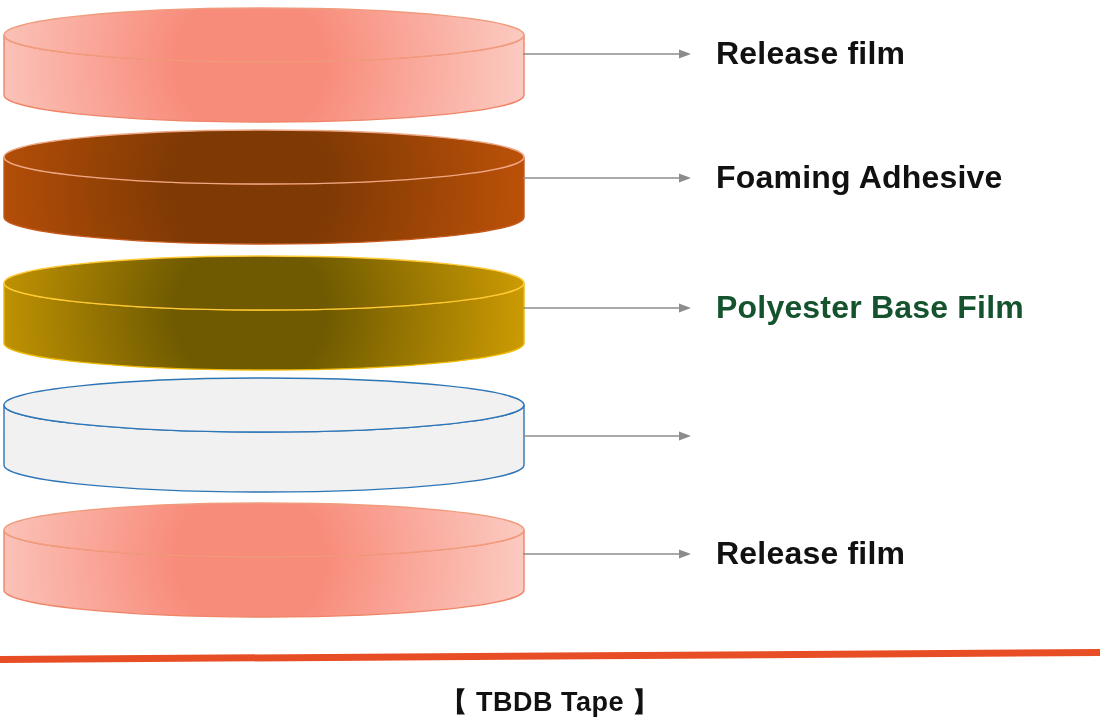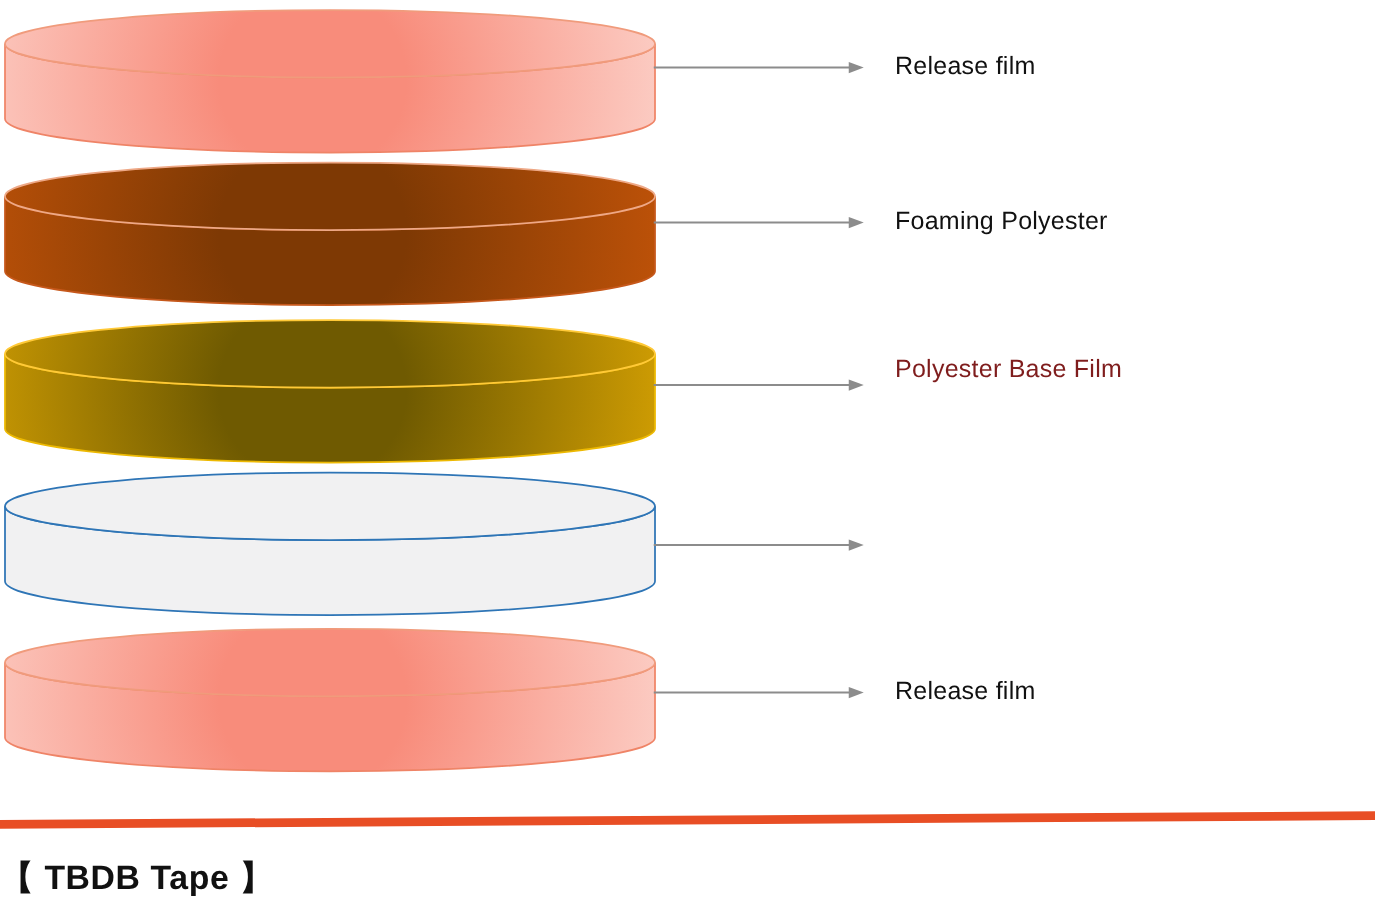--- a/index.html
+++ b/index.html
@@ -8,29 +8,29 @@
     width:1100px;height:725px;
     overflow:hidden;
     background:#ffffff;
     font-family:"Liberation Sans", sans-serif;
   }
   .disc{position:absolute;left:0;width:528px;height:118px;overflow:visible;}
   .arrow{position:absolute;left:523px;width:170px;height:12px;overflow:visible;}
   .label{
     position:absolute;left:716px;
     transform:translateY(-50%);
-    font-size:20px;font-weight:400;
+    font-size:32px;font-weight:700;
     line-height:1.35;
     letter-spacing:0.2px;
     white-space:pre-line;
     color:#111111;
   }
   .caption{
     position:absolute;left:0;top:684px;width:1100px;
-    text-align:left;
+    text-align:center;
     font-size:27px;font-weight:700;
     letter-spacing:0.5px;
     color:#111111;
   }
   .baseline{position:absolute;left:0;top:645px;width:1100px;height:20px;}
 </style>
 </head>
 <body>
 
 <div id="canvas">
@@ -60,38 +60,38 @@
         <stop class="s-edge" offset="1" stop-color="#C35409"></stop>
       </radialGradient>
     </defs>
     <path class="o-body" d="M4,29 V89 A260,27 0 0 0 524,89 V29 A260,27 0 0 1 4,29 Z" fill="url(#g1)" stroke-width="1.4" stroke="#C6581B"></path>
     <ellipse class="o-rim" cx="264" cy="29" rx="260" ry="27" fill="url(#g1)" stroke-width="1.4" stroke="#EEA886"></ellipse>
   </svg>
   <svg class="arrow" style="top:172px" viewBox="0 0 170 12">
     <line class="a-line" x1="0" y1="6" x2="157" y2="6" stroke-width="1.5" stroke="#8C8C8C"></line>
     <polygon class="a-head" points="156,1.5 168,6 156,10.5" fill="#8C8C8C"></polygon>
   </svg>
-  <div class="label" style="top: 178px; color: rgb(17, 17, 17);">Foaming Polyester</div>
+  <div class="label" style="top: 178px; color: rgb(17, 17, 17);">Foaming Adhesive</div>
 
   <svg class="disc" style="top:254px" viewBox="0 0 528 118">
     <defs>
       <radialGradient id="g2" gradientUnits="userSpaceOnUse" cx="250" cy="58" r="300">
         <stop class="s-center" offset="0" stop-color="#6F5A01"></stop>
         <stop class="s-center" offset="0.25" stop-color="#6F5A01"></stop>
         <stop class="s-edge" offset="1" stop-color="#D8A303"></stop>
       </radialGradient>
     </defs>
     <path class="o-body" d="M4,29 V89 A260,27 0 0 0 524,89 V29 A260,27 0 0 1 4,29 Z" fill="url(#g2)" stroke-width="1.4" stroke="#EDB902"></path>
     <ellipse class="o-rim" cx="264" cy="29" rx="260" ry="27" fill="url(#g2)" stroke-width="1.4" stroke="#FFC937"></ellipse>
   </svg>
   <svg class="arrow" style="top:302px" viewBox="0 0 170 12">
     <line class="a-line" x1="0" y1="6" x2="157" y2="6" stroke-width="1.5" stroke="#8C8C8C"></line>
     <polygon class="a-head" points="156,1.5 168,6 156,10.5" fill="#8C8C8C"></polygon>
   </svg>
-  <div class="label" style="top: 296px; color: #7f1d1d;">Polyester Base Film</div>
+  <div class="label" style="top: 308px; color: #14532d;">Polyester Base Film</div>
 
   <svg class="disc" style="top:376px" viewBox="0 0 528 118">
     <defs>
       <radialGradient id="g3" gradientUnits="userSpaceOnUse" cx="250" cy="58" r="300">
         <stop class="s-center" offset="0" stop-color="#F1F1F2"></stop>
         <stop class="s-center" offset="0.25" stop-color="#F1F1F2"></stop>
         <stop class="s-edge" offset="1" stop-color="#F1F1F2"></stop>
       </radialGradient>
     </defs>
     <path class="o-body" d="M4,29 V89 A260,27 0 0 0 524,89 V29 A260,27 0 0 1 4,29 Z" fill="url(#g3)" stroke-width="1.4" stroke="#2E75B6"></path>

